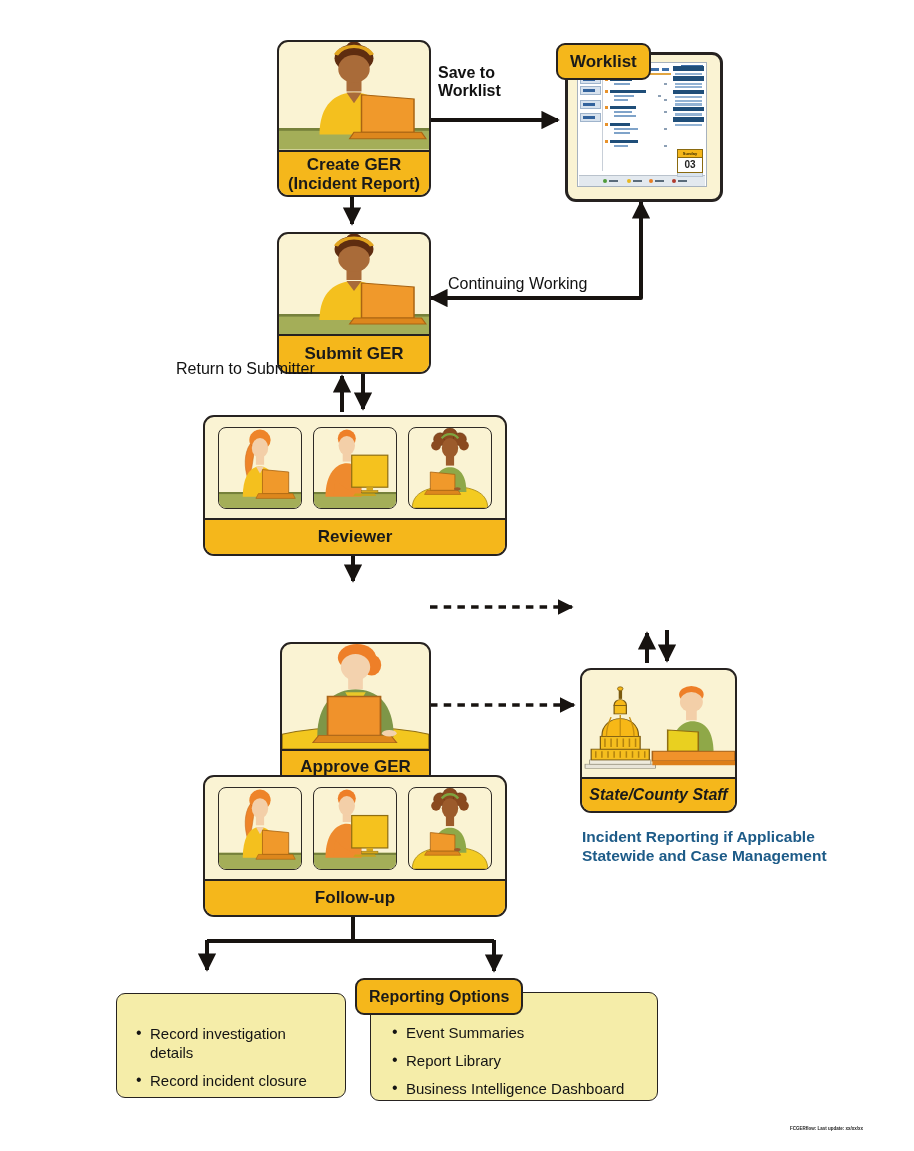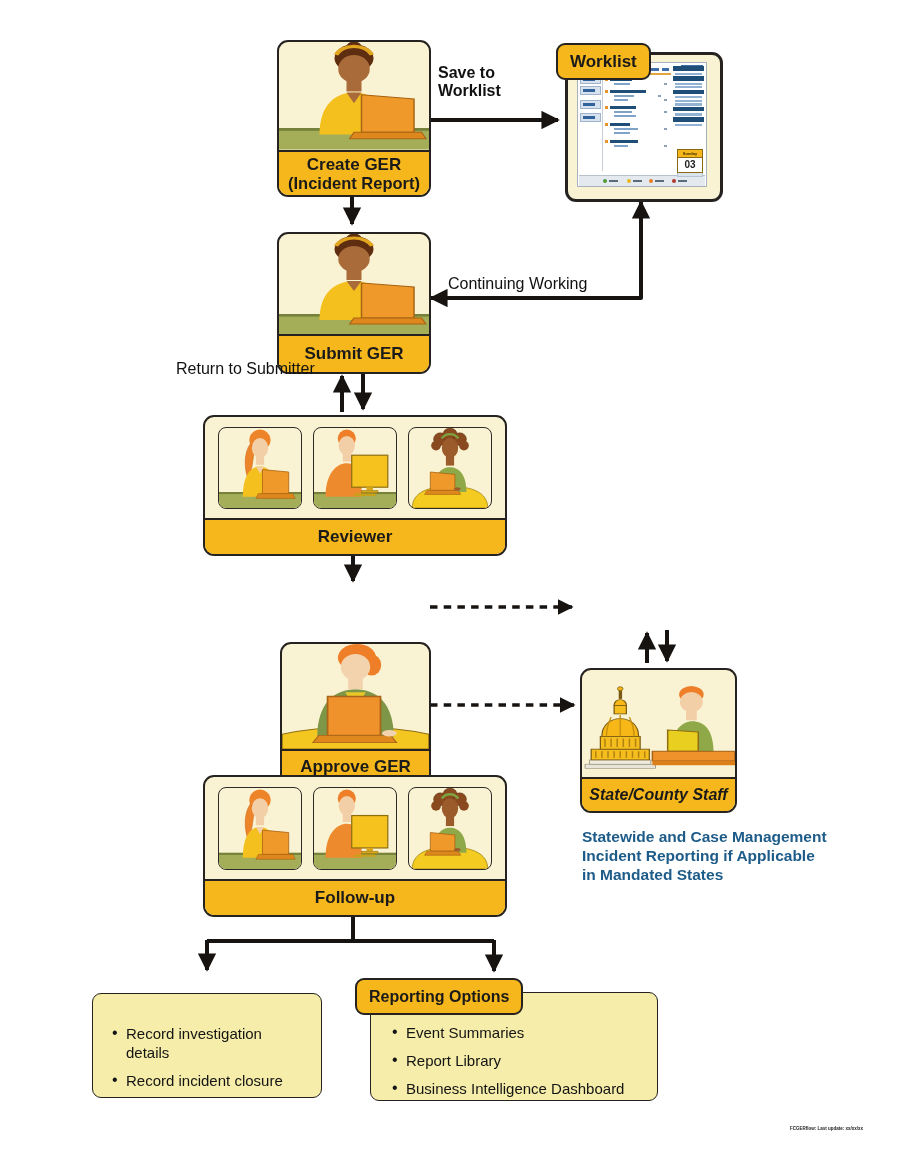--- a/index.html
+++ b/index.html
@@ -367,26 +367,25 @@
             </svg>
         </div>
       </div>
     </div>
     <div class="caption" style="min-height:28px">
       <span>Follow-up</span>
     </div>
   </div>
 
   <div class="note" style="left:582px;top:827px;width:290px;">
+    <div>Incident Reporting if Applicable</div>
     <div>Statewide and Case Management</div>
-    <div>Incident Reporting if Applicable</div>
-    <div>in Mandated States</div>
-  </div>
-
-  <div class="bodybox" style="left:92px;top:993px;width:228px;height:103px;">
+  </div>
+
+  <div class="bodybox" style="left:116px;top:993px;width:228px;height:103px;">
     <ul class="blist" style="margin:30px 14px 0 18px;">
       <li><span>Record investigation details</span></li>
       <li><span>Record incident closure</span></li>
     </ul>
   </div>
 
   <div class="bodybox" style="left:370px;top:992px;width:286px;height:107px;">
     <ul class="blist" style="margin:30px 10px 0 20px;">
       <li><span>Event Summaries</span></li>
       <li><span>Report Library</span></li>

